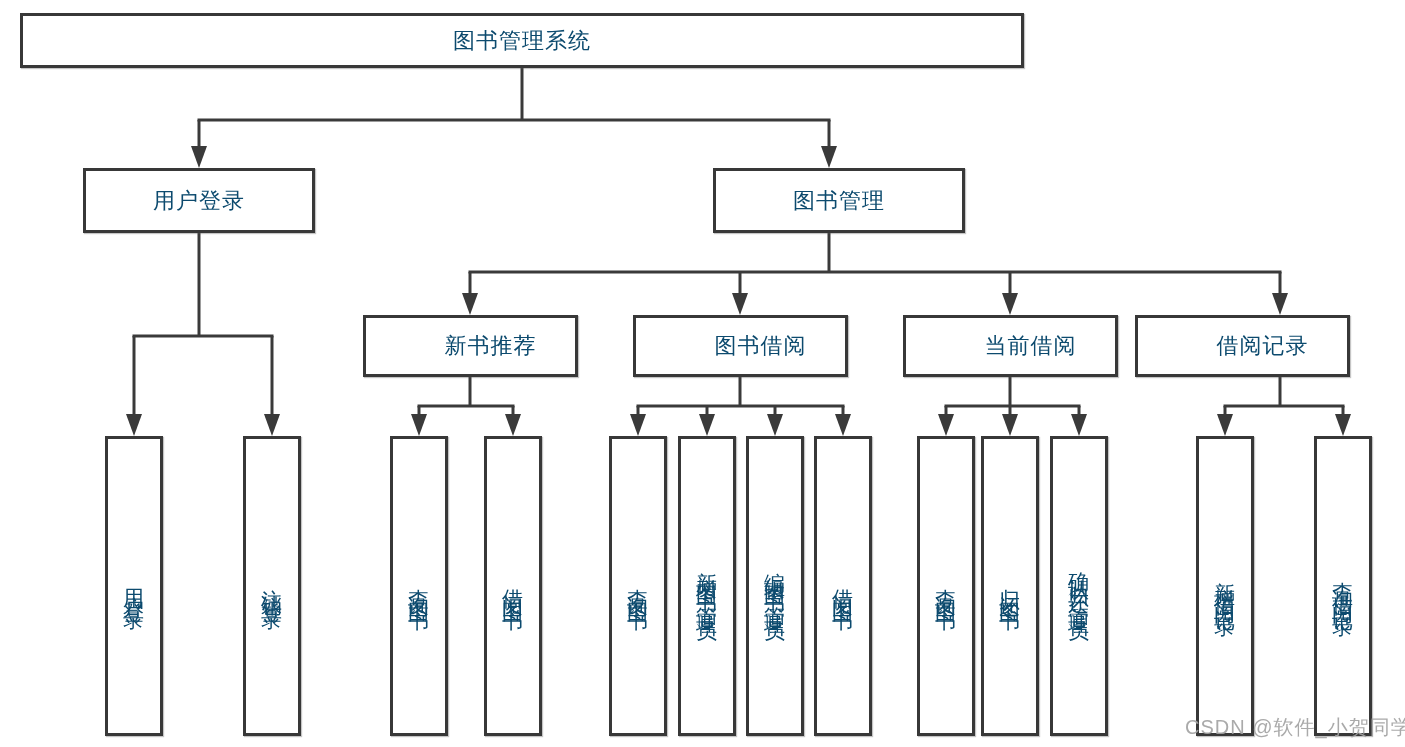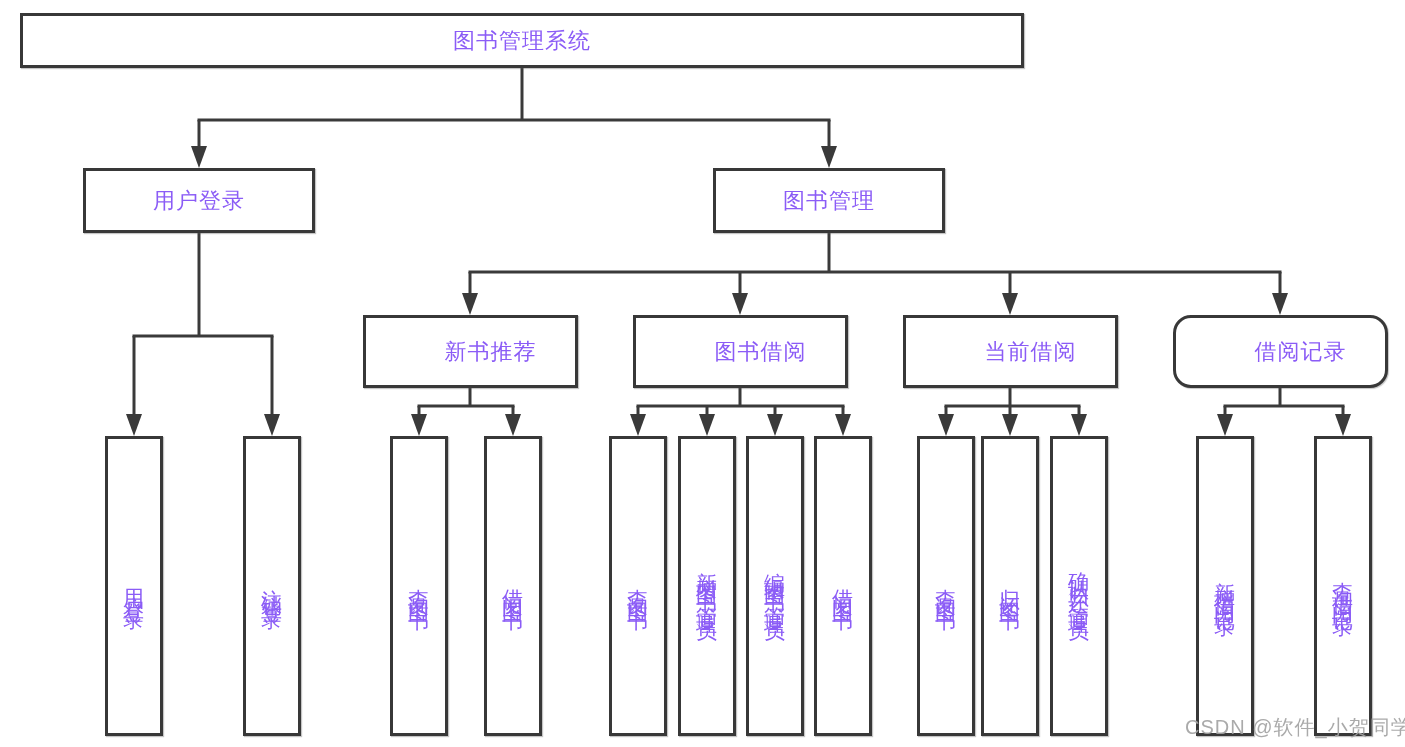--- a/index.html
+++ b/index.html
@@ -22,41 +22,41 @@
     height: 747px;
   }
   .node {
     position: absolute;
     box-sizing: border-box;
     border: 3px solid #383838;
     background: #ffffff;
     display: flex;
     align-items: center;
     justify-content: center;
-    color: #8b5cf6;
+    color: #0c4a6e;
     box-shadow: 1px 1px 1px rgba(90,90,90,0.35);
   }
   .node.h { font-size: 22px; letter-spacing: 1px; }
   .node.v span {
     writing-mode: vertical-rl;
     text-orientation: mixed;
     font-size: 21px;
     letter-spacing: 7px;
     line-height: 1;
     white-space: nowrap;
   }
   
   .root-box       { left: 20px;   top: 13px;  width: 1004px; height: 55px; }
   .user-login-box { left: 83px;   top: 168px; width: 232px;  height: 65px; }
-  .book-mgmt-box  { left: 713px;  top: 168px; width: 232px;  height: 65px; }
-  .l3 { top: 315px; width: 215px; height: 73px; padding-left: 40px; }
+  .book-mgmt-box  { left: 713px;  top: 168px; width: 252px;  height: 65px; }
+  .l3 { top: 315px; width: 215px; height: 62px; padding-left: 40px; }
   .new-book-box       { left: 363px;  }
   .book-borrow-box    { left: 633px;  }
   .current-borrow-box { left: 903px;  }
-  .borrow-record-box  { left: 1173px; border-radius: 18px; }
+  .borrow-record-box  { left: 1135px; }
   
   .leaf { top: 436px; width: 58px; height: 300px; }
   .leaf-1  { left: 105px;  }
   .leaf-2  { left: 243px;  }
   .leaf-3  { left: 390px;  }
   .leaf-4  { left: 484px;  }
   .leaf-5  { left: 609px;  }
   .leaf-6  { left: 678px;  }
   .leaf-7  { left: 746px;  }
   .leaf-8  { left: 814px;  }

